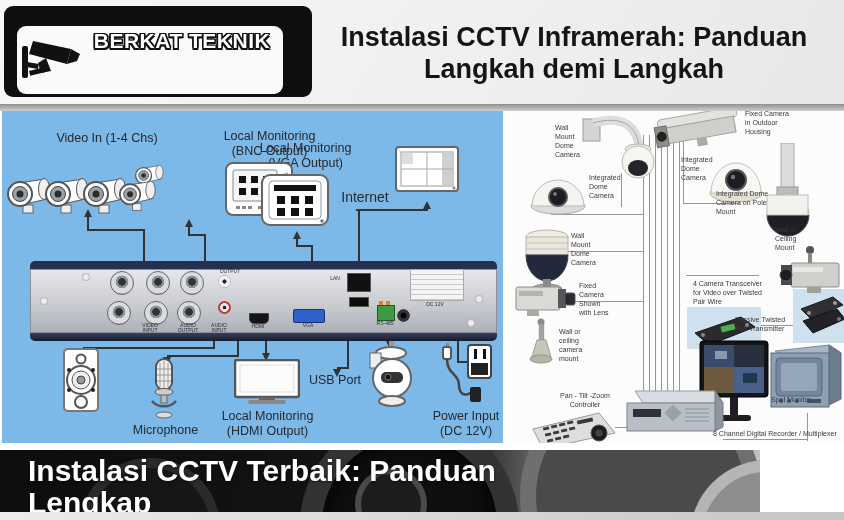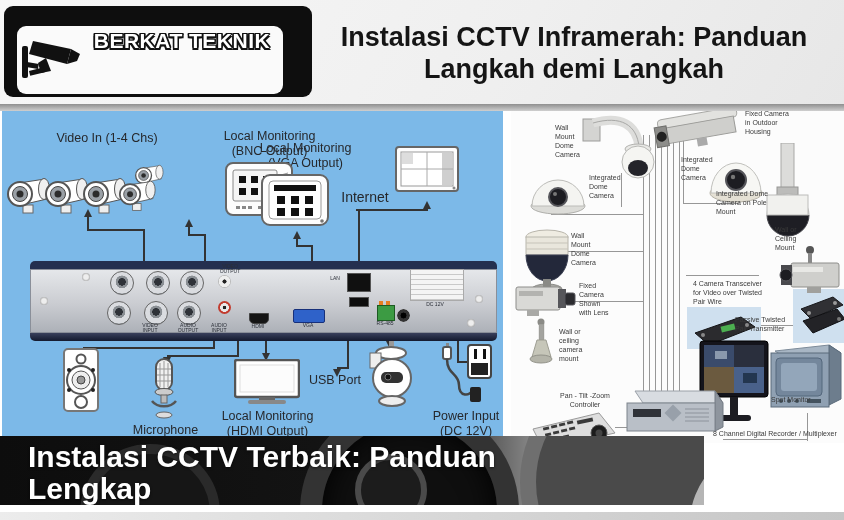--- a/index.html
+++ b/index.html
@@ -44,21 +44,21 @@
   .rca.white{background:radial-gradient(circle,#222 0 20%,#eee 25% 60%,#b9b9b9 65% 100%);}
   .rca.red{background:radial-gradient(circle,#222 0 18%,#e8e8e8 22% 45%,#c23b2e 50% 100%);}
   .screw{position:absolute;width:8px;height:8px;border-radius:50%;
          background:radial-gradient(circle,#eee 0 40%,#777 100%);}
   
   #rpanel{position:absolute;left:511px;top:111px;width:333px;height:332px;background:#fcfcfc;overflow:hidden;}
   .plbl{position:absolute;font-size:7px;color:#3a3a3a;line-height:1.3;white-space:pre-line;}
   .rl{position:absolute;background:#979797;display:block;}
   .rl.h{height:1px;} .rl.v{width:1px;}
   
-  #banner{position:absolute;left:0;top:436px;width:704px;height:69px;overflow:hidden;
+  #banner{position:absolute;left:0;top:450px;width:760px;height:69px;overflow:hidden;
           background:linear-gradient(90deg,#0d0d0d 0%,#131313 45%,#262626 62%,#989898 78%,#c0c0c0 100%);}
   .ring{position:absolute;border-radius:50%;}
   #banner-title{position:absolute;left:28px;top:5px;width:560px;font-size:30px;line-height:1.08;font-weight:800;
           color:#fff;text-shadow:0 1px 3px rgba(0,0,0,.6);}
   #site-url{position:absolute;left:590px;top:46px;font-size:17.5px;font-weight:bold;color:#1769c4;
           letter-spacing:.3px;text-shadow:0 1px 1px rgba(0,0,0,.35);}
   #bottom-strip{position:absolute;left:0;top:512px;width:844px;height:8px;
           background:linear-gradient(90deg,#ececec,#c5c5c5);}
 </style>
 </head>

